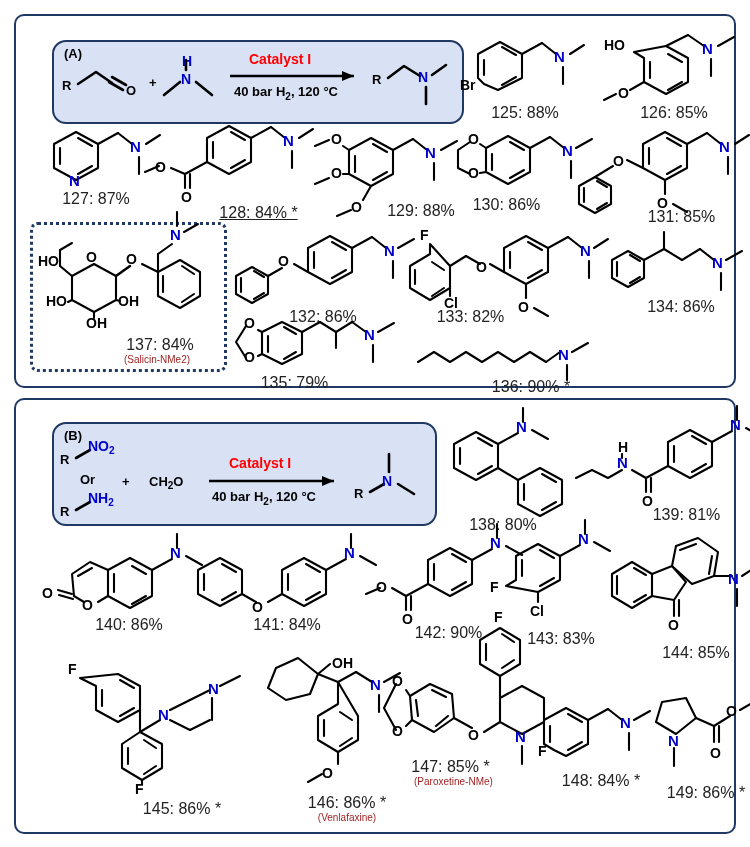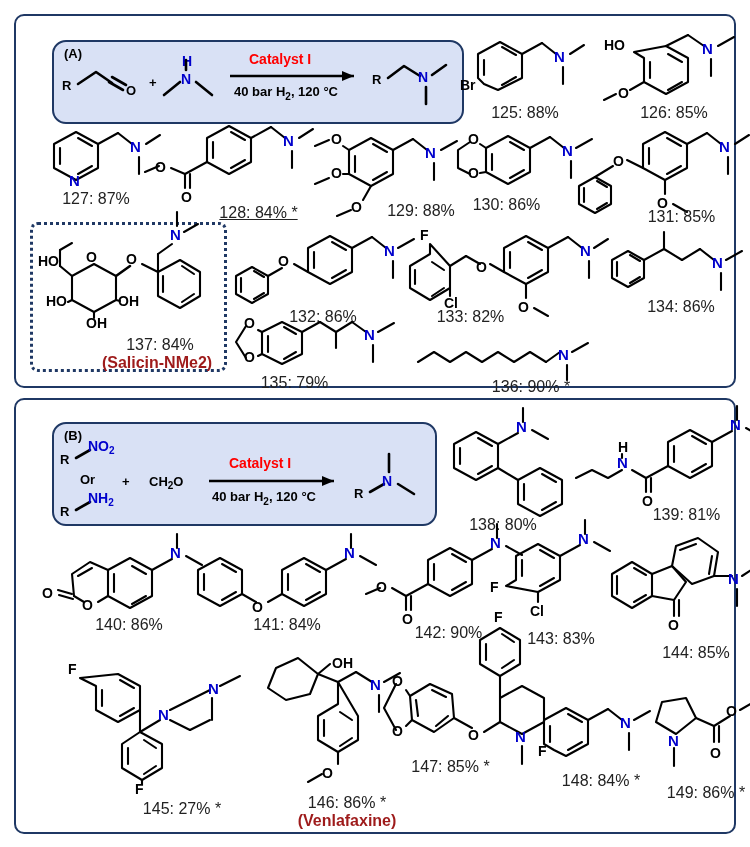--- a/index.html
+++ b/index.html
@@ -6,21 +6,21 @@
   body{width:750px;height:847px;font-family:"Liberation Sans",sans-serif;position:relative;overflow:hidden;}
   .panel{position:absolute;border:2px solid #1f3864;border-radius:10px;background:#ffffff;box-sizing:border-box;}
   #panel-a{left:14px;top:14px;width:722px;height:374px;}
   #panel-b{left:14px;top:398px;width:722px;height:436px;}
   .scheme{position:absolute;background:#d9e1f5;border:2px solid #1f3864;border-radius:14px;box-sizing:border-box;}
   #scheme-a{left:36px;top:24px;width:412px;height:84px;}
   #scheme-b{left:36px;top:22px;width:385px;height:104px;}
   .panel-letter{position:absolute;font-weight:bold;font-size:13px;color:#000;}
   .cmpd{position:absolute;text-align:center;}
   .cap{font-size:16px;color:#222;white-space:nowrap;font-family:"Liberation Sans",sans-serif;}
-  .name{font-size:16px;color:#9e1b1b;font-weight:bold;white-space:nowrap;}
+  .name{font-size:10px;color:#9e1b1b;font-weight:normal;white-space:nowrap;}
   .dotbox{position:absolute;border:3px dotted #1f3864;border-radius:8px;box-sizing:border-box;}
   svg{display:block;overflow:visible;}
   .bond{stroke:#000;stroke-width:2.1;fill:none;stroke-linecap:round;stroke-linejoin:round;}
   .bondw{stroke:#000;stroke-width:2.6;fill:none;stroke-linecap:round;stroke-linejoin:round;}
   .atomN{fill:#0000cc;font-weight:bold;font-size:15px;font-family:"Liberation Sans",sans-serif;}
   .atomK{fill:#000;font-weight:bold;font-size:14px;font-family:"Liberation Sans",sans-serif;}
   .atomsub{font-size:10px;}
   .arrow{stroke:#000;stroke-width:2.6;fill:none;}
   .txt{font-family:"Liberation Sans",sans-serif;font-weight:bold;font-size:13px;fill:#000;}
   .txtred{font-family:"Liberation Sans",sans-serif;font-weight:bold;font-size:14px;fill:#ff0000;}
@@ -536,21 +536,21 @@
       <path class="bond" d="M88 70 L108 58"></path>
       <text class="atomN" x="106" y="58">N</text>
       <path class="bond" d="M118 48 L138 38"></path>
       <path class="bond" d="M118 58 L138 68"></path>
       <path class="bond" d="M138 38 L158 28"></path>
       <path class="bond" d="M138 68 L158 58"></path>
       <text class="atomN" x="156" y="32">N</text>
       <path class="bond" d="M160 36 L160 58"></path>
       <path class="bond" d="M168 24 L188 14"></path>
     </svg>
-    <div class="cap" style="margin-left:30px;margin-top:6px;">145: 27% *</div>
+    <div class="cap" style="margin-left:30px;margin-top:6px;">145: 86% *</div>
   </div>
 
   <div class="cmpd" style="left:244px;top:250px;">
     <svg width="170" height="140" viewBox="0 0 170 140">
 
       <path class="bond" d="M16 18 L38 8 L58 24 L50 44 L26 50 L8 38 Z"></path>
       <path class="bond" d="M58 24 L78 32"></path>
       <text class="atomK" x="72" y="18">OH</text>
       <path class="bond" d="M58 24 L70 14"></path>
       <path class="bond" d="M78 32 L96 22"></path>
@@ -593,20 +593,21 @@
       <path class="bond" d="M148 102 L148 120"></path>
 
       <path class="bond" d="M126 54 L126 32"></path>
       <path class="bond" d="M126 32 L106 20 L106 -4 L126 -16 L146 -4 L146 20 Z"></path>
       <path class="bond" d="M112 16 L112 0"></path>
         <path class="bond" d="M128 -10 L140 -2"></path>
         <path class="bond" d="M140 16 L128 24"></path>
       <text class="atomK" x="120" y="-22">F</text>
     </svg>
     <div class="cap" style="margin-left:-62px;margin-top:-36px;text-align:center;">147: 85% *</div>
+    <div class="name" style="margin-left:-56px;"><span>(Paroxetine-NMe)</span></div>
   </div>
 
   <div class="cmpd" style="left:522px;top:304px;">
     <svg width="130" height="68" viewBox="0 0 130 68">
       <text class="atomK" x="0" y="52">F</text>
       <path class="bond" d="M16 46 L28 52 L50 40 L50 16 L28 4 L6 16 L6 40 Z"></path>
       <path class="bond" d="M12 22 L12 38"></path>
         <path class="bond" d="M30 10 L44 18"></path>
         <path class="bond" d="M44 38 L30 46"></path>
       <path class="bond" d="M50 16 L70 5"></path>

